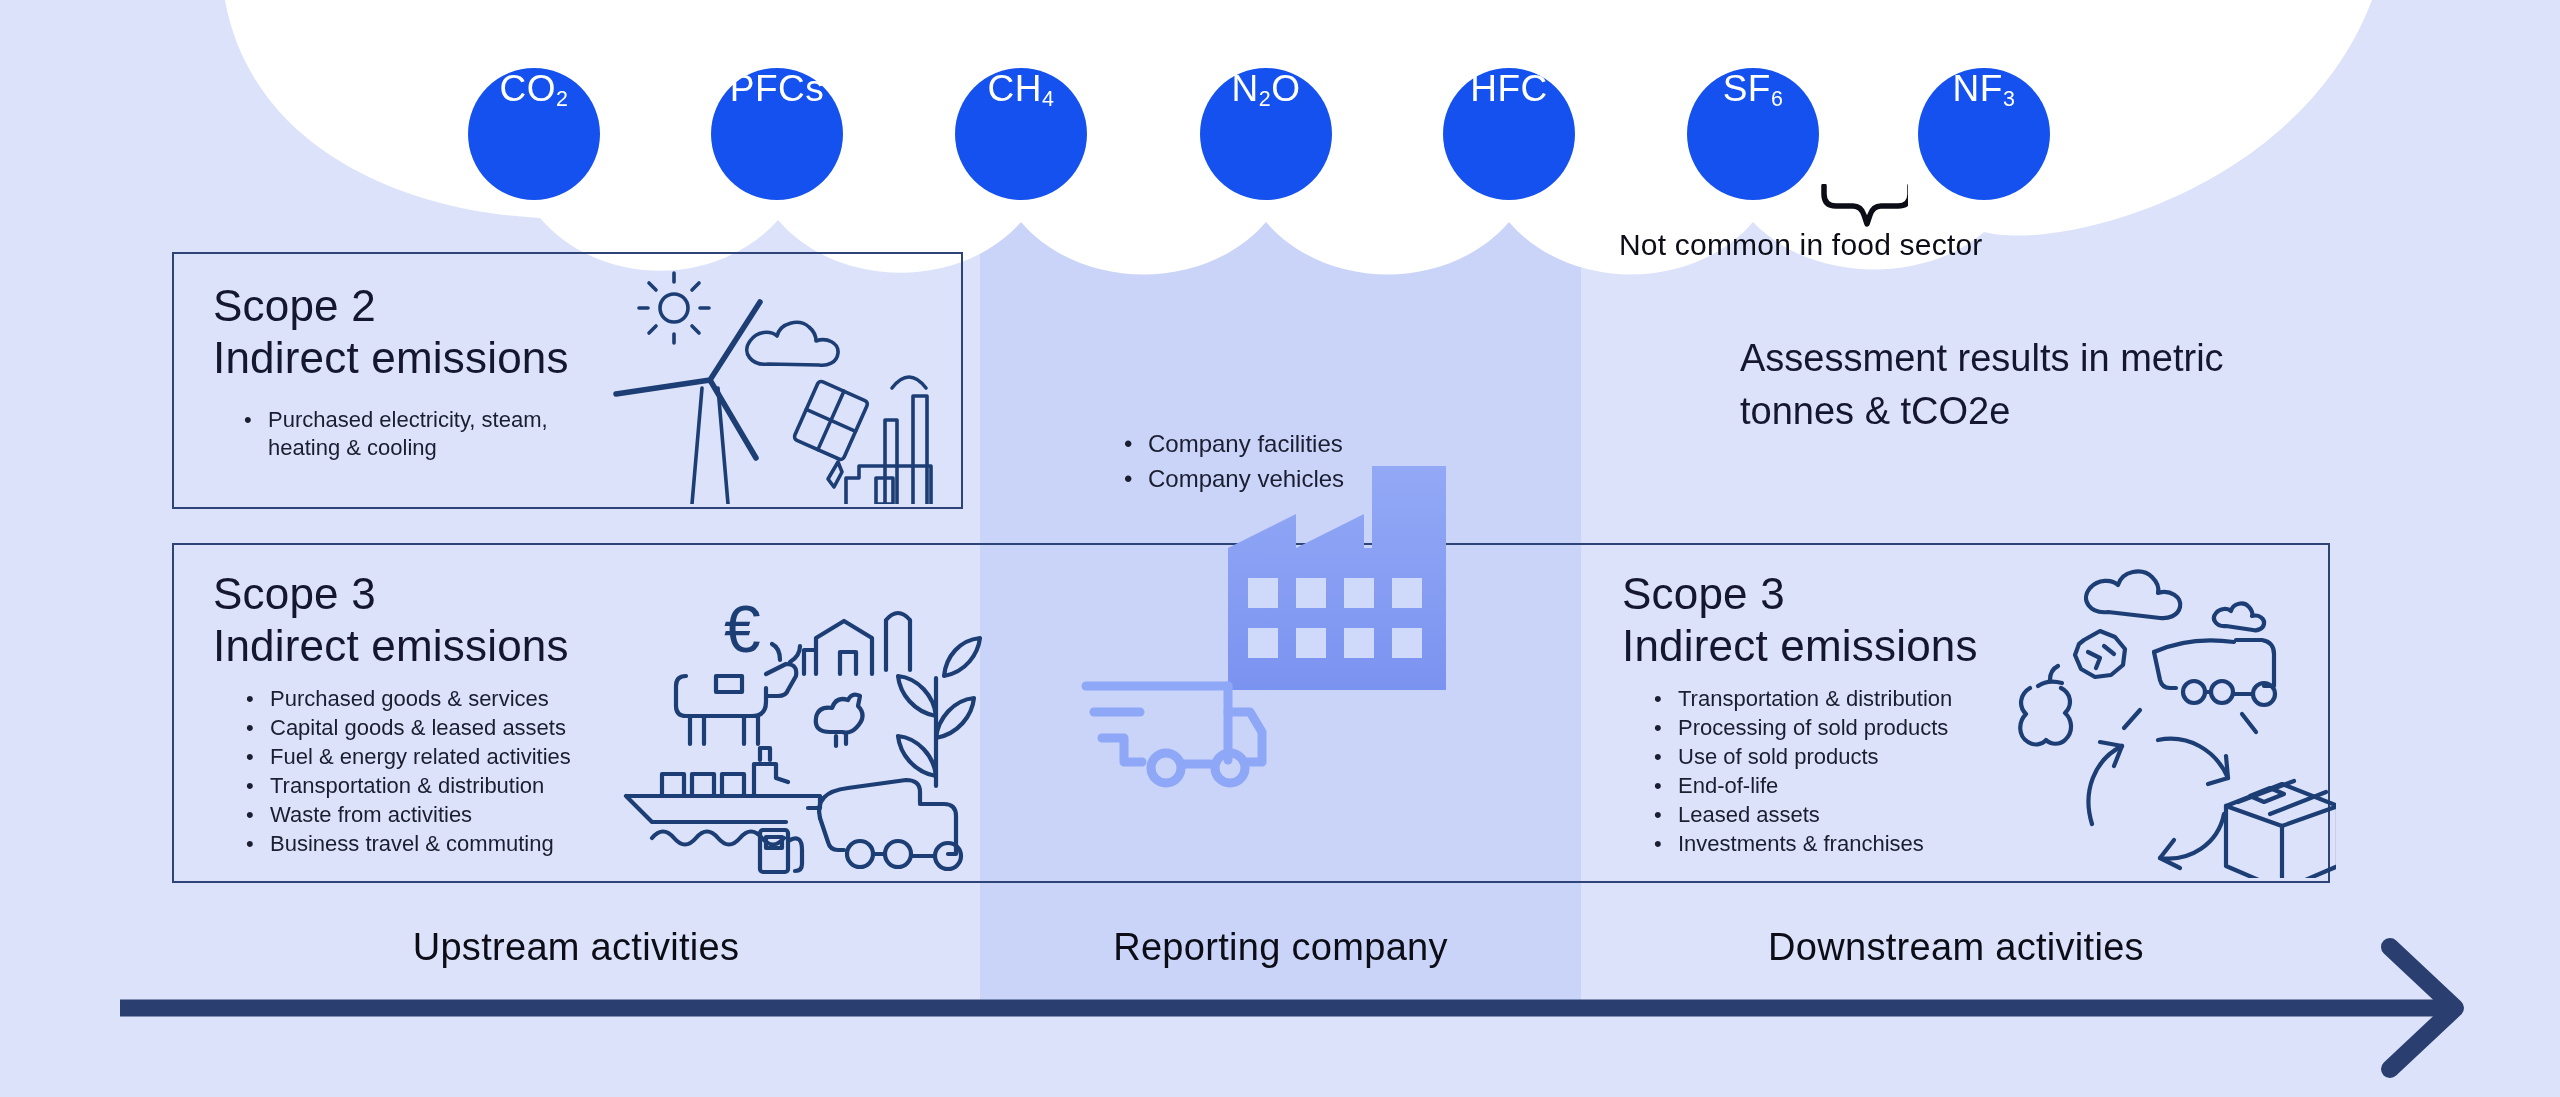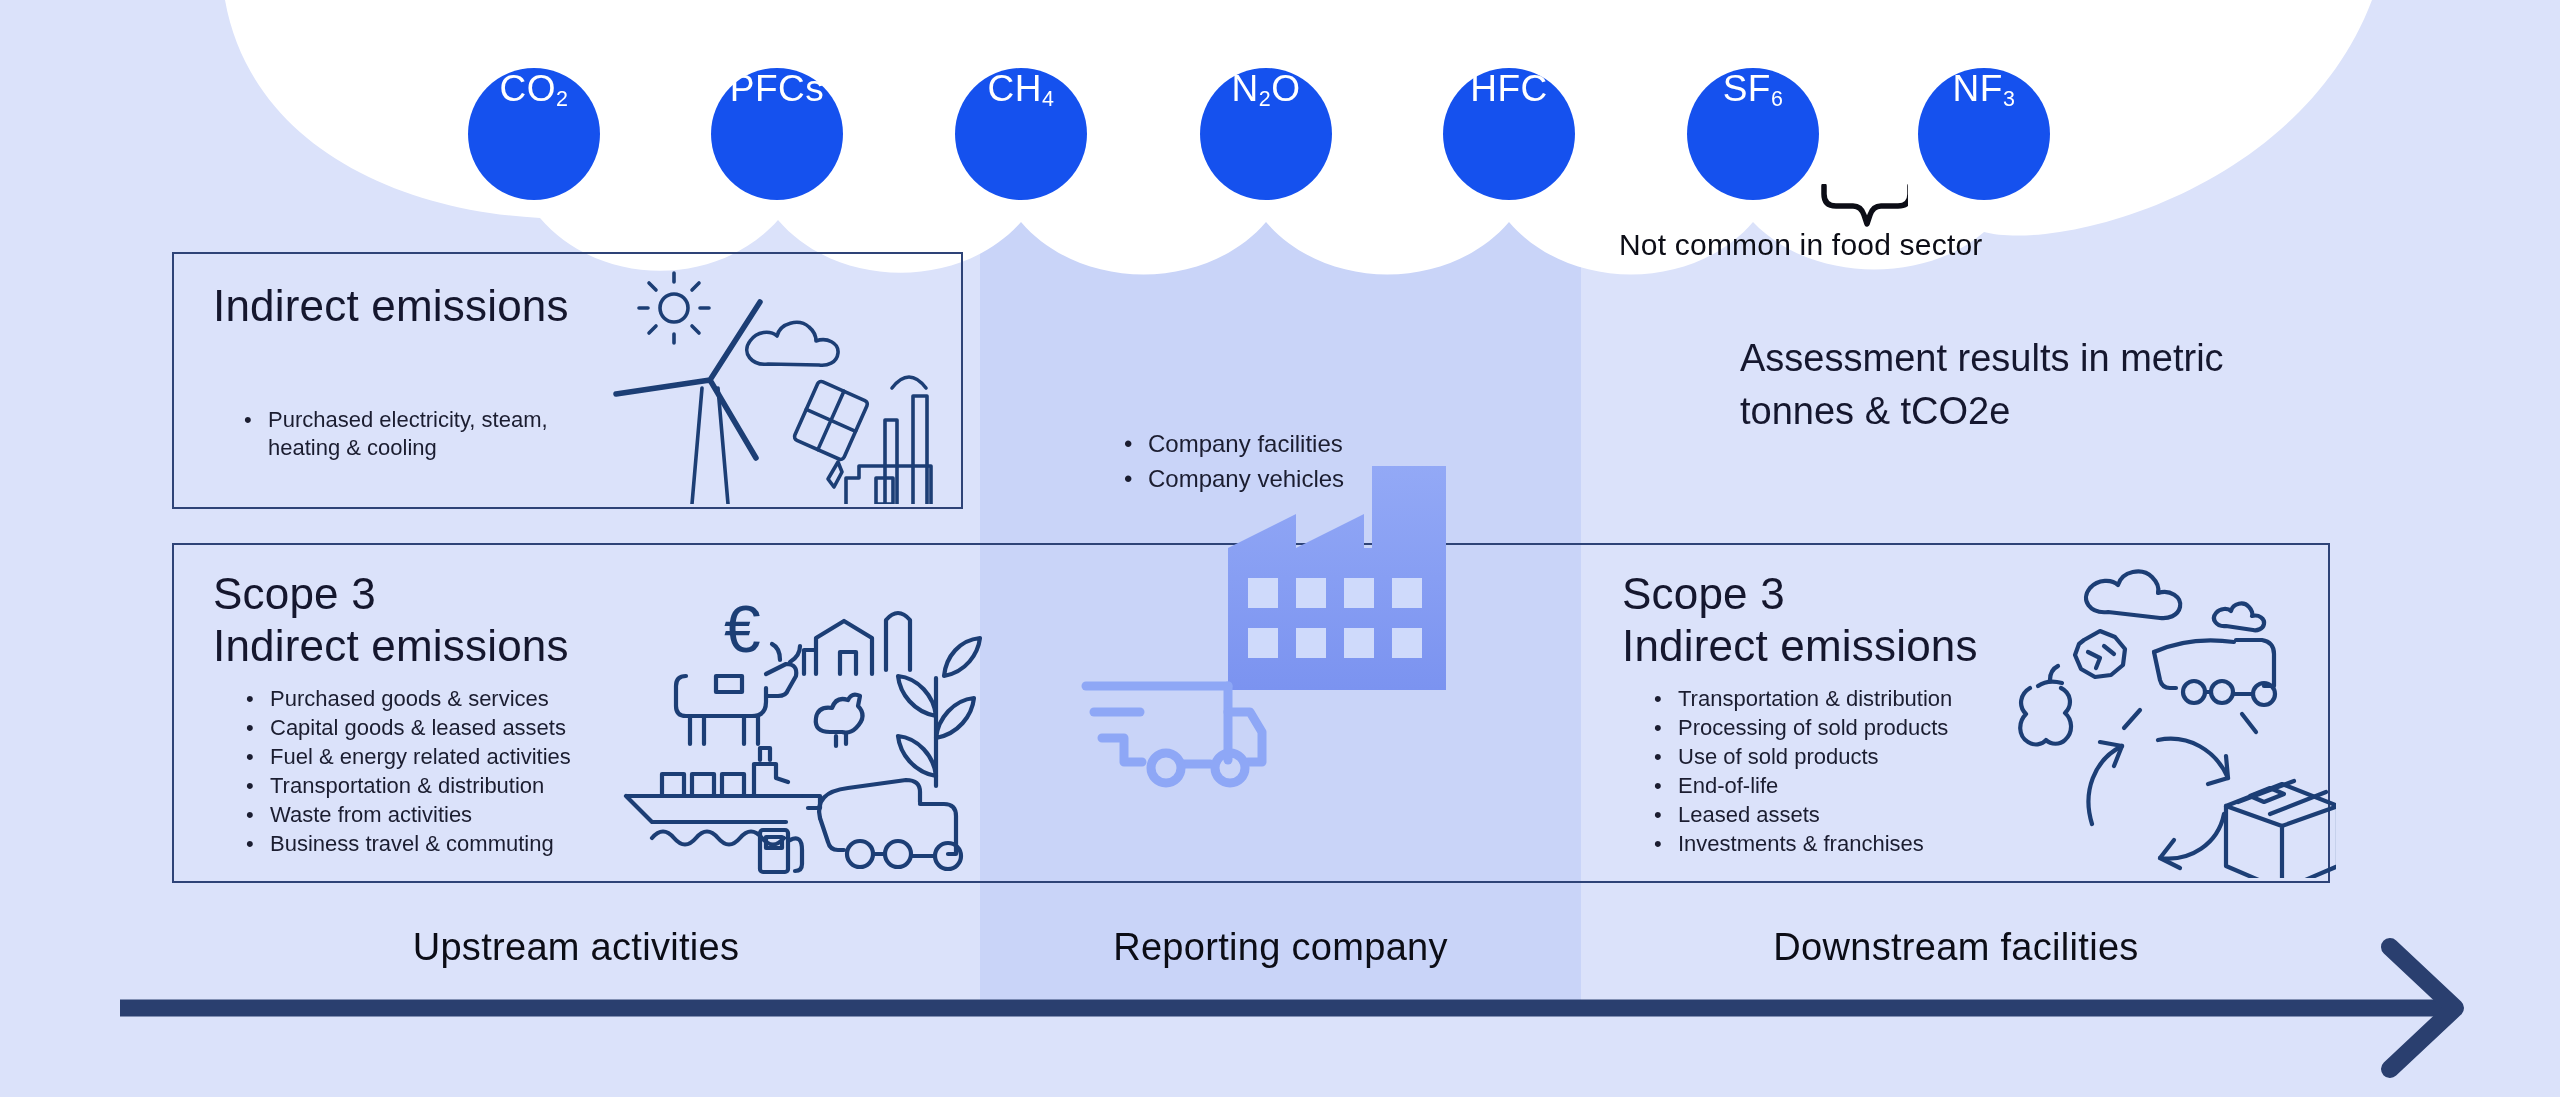--- a/index.html
+++ b/index.html
@@ -90,20 +90,21 @@
     <span><span>NF</span><span class="sub">3</span><span></span></span>
   </div>
 
 <svg class="abs" style="left:1820px;top:184px" width="88" height="44" viewBox="0 0 88 44">
   <path class="bracket" d="M4,2 v8 q0,12 12,12 h17 q8,0 11,9 l3,9 3,-9 q3,-9 11,-9 h17 q12,0 12,-12 v-8"></path>
 </svg>
 <div class="abs note">Not common in food sector</div>
 
 <div class="abs box box-scope2"></div>
 <div class="abs heading h-scope2">
+  <div>Scope 2</div>
   <div>Indirect emissions</div>
 </div>
 <ul class="abs bullets b-scope2">
   <li>Purchased electricity, steam, heating &amp; cooling</li>
 </ul>
 <svg class="abs" style="left:588px;top:262px" width="372" height="242" viewBox="0 0 372 242">
   <g>
     <circle class="oline2" cx="86" cy="46" r="14"></circle>
     <path class="oline2" d="M86,20 v-9 M86,72 v9 M60,46 h-9 M112,46 h9 M68,28 l-7,-7 M104,28 l7,-7 M68,64 l-7,7 M104,64 l7,7"></path>
   </g>
@@ -283,18 +284,18 @@
   <g class="oline">
     <path d="M238,258 l56,-22 56,22 v60 l-56,24 -56,-24 z"></path>
     <path d="M238,258 l56,20 56,-20 M294,278 v64"></path>
     <path d="M262,248 l20,-8 14,6 -20,8 z"></path>
     <path d="M250,254 l56,-21 M282,266 l56,-22"></path>
   </g>
 </svg>
 
 <div class="abs lane lane-up">Upstream activities</div>
 <div class="abs lane lane-rep">Reporting company</div>
-<div class="abs lane lane-down">Downstream facilities</div>
+<div class="abs lane lane-down">Downstream activities</div>
 
 <svg class="abs" style="left:110px;top:935px" width="2380" height="150" viewBox="0 0 2380 150">
   <path class="aline" style="stroke-width:17;stroke-linecap:butt" d="M10,73 H2335"></path>
   <path class="aline" style="stroke-width:18" d="M2280,12 L2345,73 L2280,134"></path>
 </svg>
 
 </body></html>

